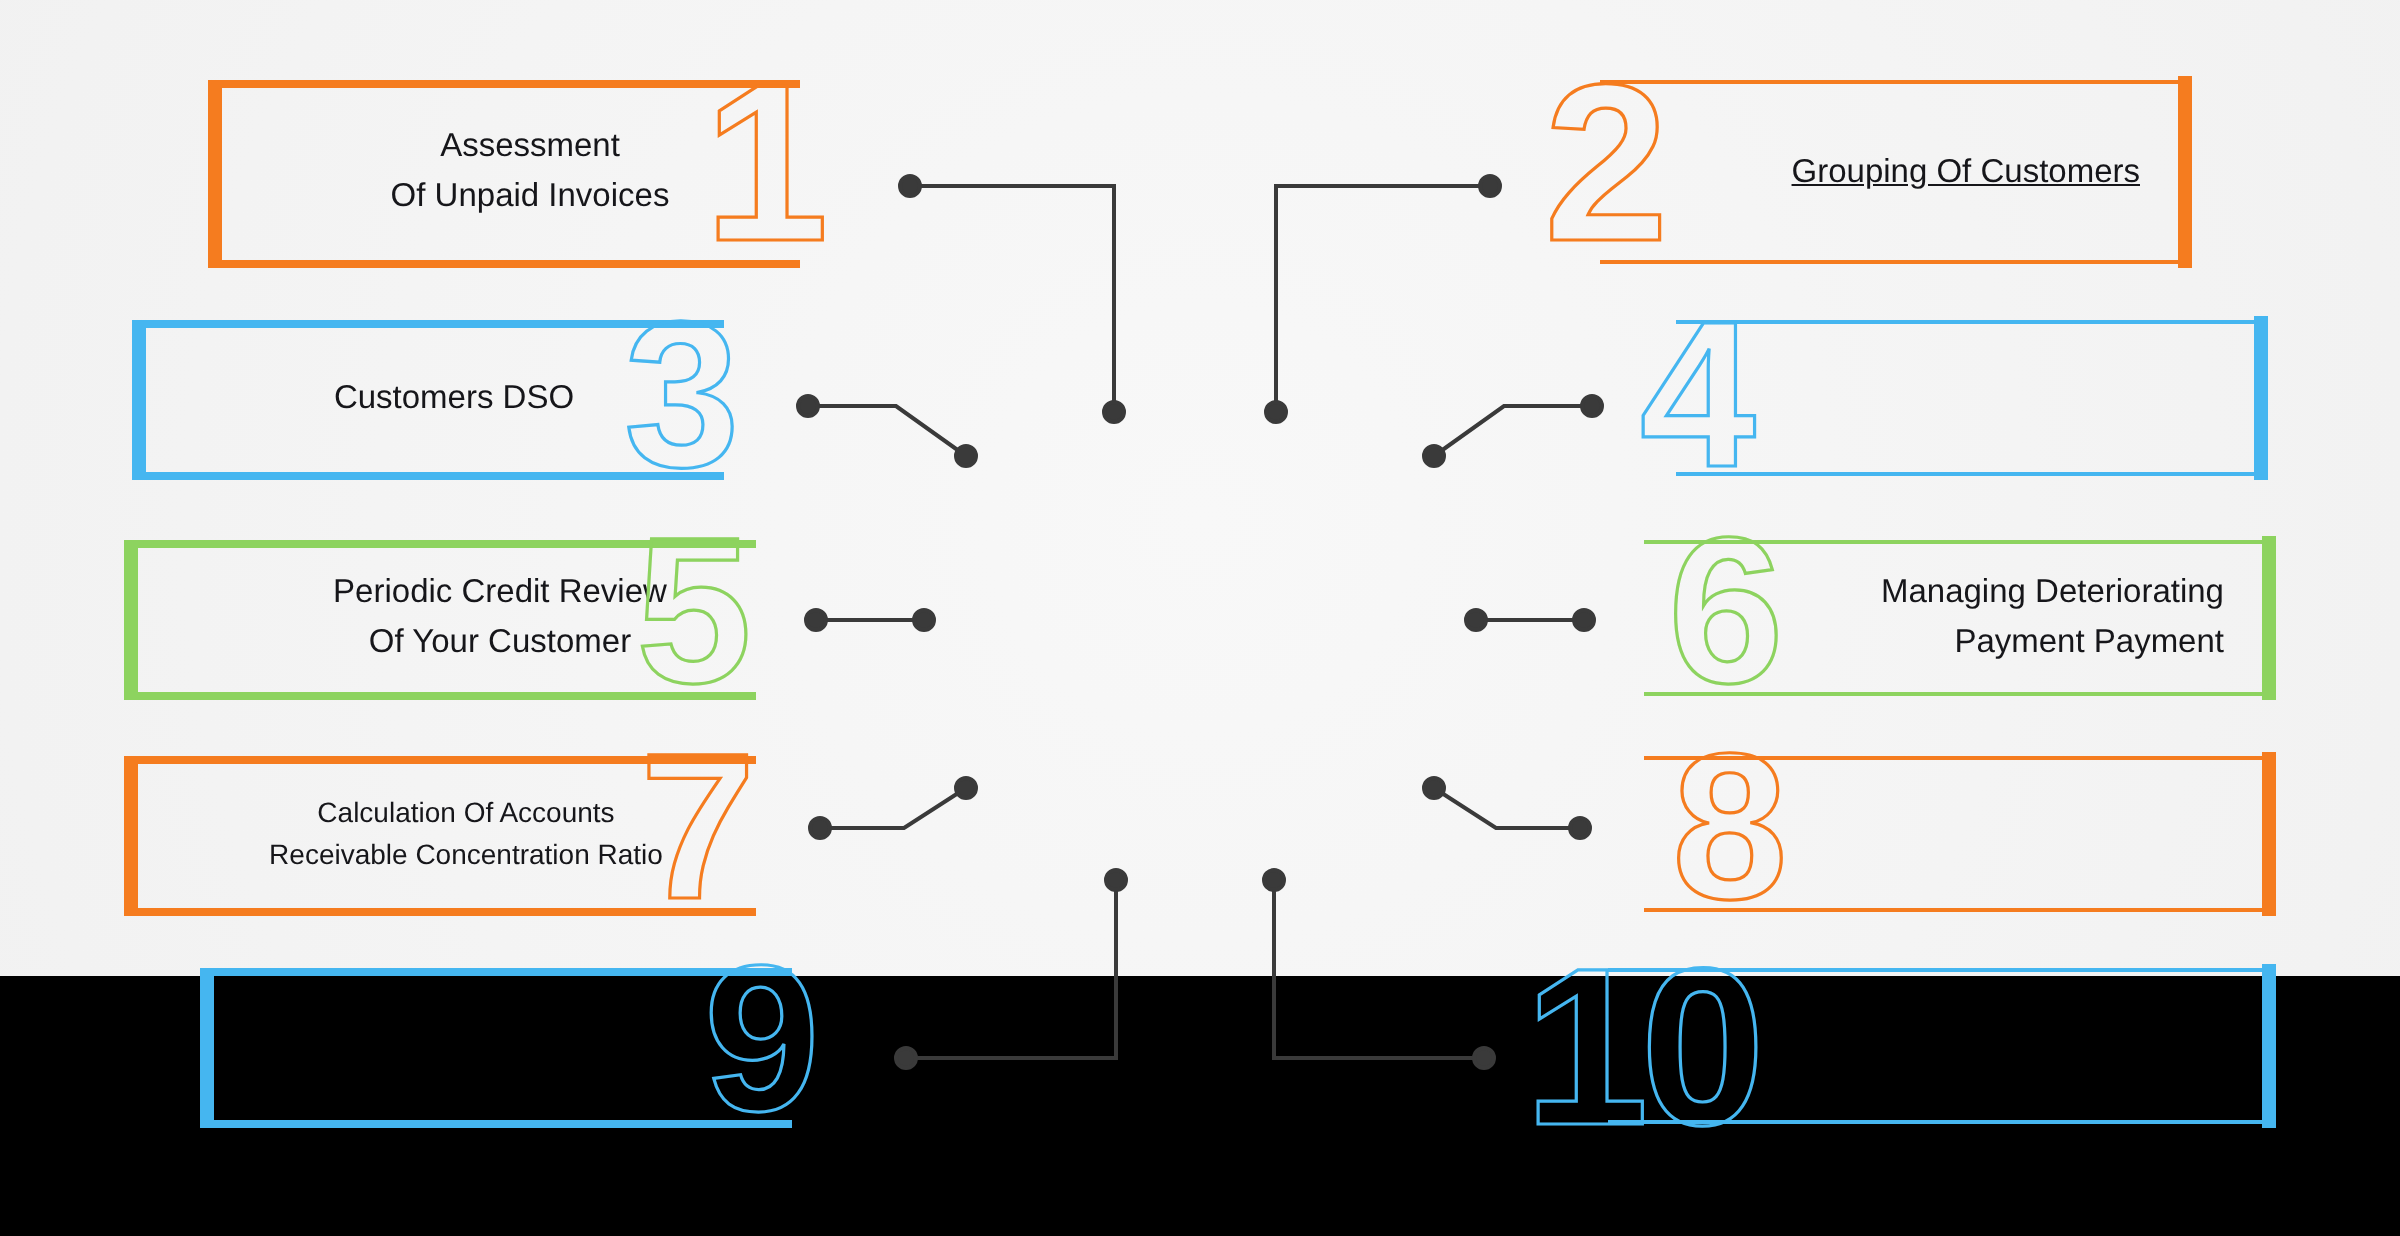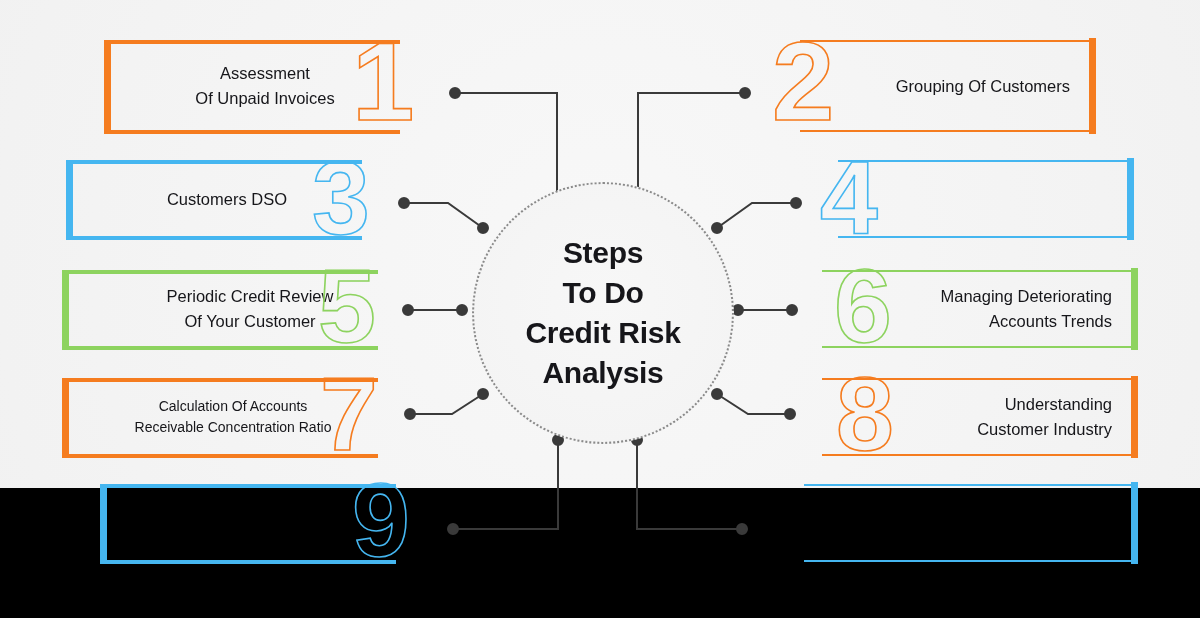--- a/index.html
+++ b/index.html
@@ -117,21 +117,21 @@
         <div class="rule" style="background: rgb(245, 124, 31); left: 0px; width: 296px; top: 0px;"></div>
         <div class="rule" style="background: rgb(245, 124, 31); left: 0px; width: 296px; top: 90px;"></div>
         <div class="bar" style="background: rgb(245, 124, 31);"></div>
         <div class="label" style="width: 100%;">Assessment
 Of Unpaid Invoices</div>
       </div>
       <div class="card right" style="left: 800px; top: 40px; width: 296px; height: 92px; border-color: rgb(245, 124, 31);">
         <div class="rule" style="background: rgb(245, 124, 31); left: 0px; width: 296px; top: 0px;"></div>
         <div class="rule" style="background: rgb(245, 124, 31); left: 0px; width: 296px; top: 90px;"></div>
         <div class="bar" style="background: rgb(245, 124, 31);"></div>
-        <div class="label" style="width: 100%;">Grouping Of Customers</div>
+        <div class="label" style="width: 100%; text-decoration: underline;">Grouping Of Customers</div>
       </div>
       <div class="card left" style="left: 66px; top: 160px; width: 296px; height: 78px; border-color: rgb(69, 182, 240);">
         <div class="rule" style="background: rgb(69, 182, 240); left: 0px; width: 296px; top: 0px;"></div>
         <div class="rule" style="background: rgb(69, 182, 240); left: 0px; width: 296px; top: 76px;"></div>
         <div class="bar" style="background: rgb(69, 182, 240);"></div>
         <div class="label" style="width: 100%;">Customers DSO</div>
       </div>
       <div class="card right" style="left: 838px; top: 160px; width: 296px; height: 78px; border-color: rgb(69, 182, 240);">
         <div class="rule" style="background: rgb(69, 182, 240); left: 0px; width: 296px; top: 0px;"></div>
         <div class="rule" style="background: rgb(69, 182, 240); left: 0px; width: 296px; top: 76px;"></div>
@@ -142,35 +142,33 @@
         <div class="rule" style="background: rgb(141, 211, 95); left: 0px; width: 316px; top: 76px;"></div>
         <div class="bar" style="background: rgb(141, 211, 95);"></div>
         <div class="label" style="width: 100%;">Periodic Credit Review
 Of Your Customer</div>
       </div>
       <div class="card right" style="left: 822px; top: 270px; width: 316px; height: 78px; border-color: rgb(141, 211, 95);">
         <div class="rule" style="background: rgb(141, 211, 95); left: 0px; width: 316px; top: 0px;"></div>
         <div class="rule" style="background: rgb(141, 211, 95); left: 0px; width: 316px; top: 76px;"></div>
         <div class="bar" style="background: rgb(141, 211, 95);"></div>
         <div class="label" style="width: 100%;">Managing Deteriorating
-Accounts Trends</div>
+Payment Payment</div>
       </div>
       <div class="card left small" style="left: 62px; top: 378px; width: 316px; height: 78px; border-color: rgb(245, 124, 31);">
         <div class="rule" style="background: rgb(245, 124, 31); left: 0px; width: 316px; top: 0px;"></div>
         <div class="rule" style="background: rgb(245, 124, 31); left: 0px; width: 316px; top: 76px;"></div>
         <div class="bar" style="background: rgb(245, 124, 31);"></div>
         <div class="label" style="width: 100%;">Calculation Of Accounts
 Receivable Concentration Ratio</div>
       </div>
       <div class="card right" style="left: 822px; top: 378px; width: 316px; height: 78px; border-color: rgb(245, 124, 31);">
         <div class="rule" style="background: rgb(245, 124, 31); left: 0px; width: 316px; top: 0px;"></div>
         <div class="rule" style="background: rgb(245, 124, 31); left: 0px; width: 316px; top: 76px;"></div>
         <div class="bar" style="background: rgb(245, 124, 31);"></div>
-        <div class="label" style="width: 100%;">Understanding
-Customer Industry</div>
       </div>
       <div class="card left" style="left: 100px; top: 484px; width: 296px; height: 78px; border-color: rgb(69, 182, 240); z-index: 8;">
         <div class="rule" style="background: rgb(69, 182, 240); left: 0px; width: 296px; top: 0px;"></div>
         <div class="rule" style="background: rgb(69, 182, 240); left: 0px; width: 296px; top: 76px;"></div>
         <div class="bar" style="background: rgb(69, 182, 240);"></div>
         <div class="label" style="width: 100%;"></div>
       </div>
       <div class="card right" style="left: 804px; top: 484px; width: 334px; height: 78px; border-color: rgb(69, 182, 240); z-index: 8;">
         <div class="rule" style="background: rgb(69, 182, 240); left: 0px; width: 334px; top: 0px;"></div>
         <div class="rule" style="background: rgb(69, 182, 240); left: 0px; width: 334px; top: 76px;"></div>
@@ -217,29 +215,24 @@
       <path d="M558,440 L558,529 L453,529" fill="none"></path>
       <circle cx="558" cy="440" r="5"></circle>
         <circle cx="453" cy="529" r="5"></circle>
 
       <path d="M637,440 L637,529 L742,529" fill="none"></path>
       <circle cx="637" cy="440" r="5"></circle>
         <circle cx="742" cy="529" r="5"></circle>
     </g>
   </svg>
 
-  <div class="hub">
-    <div class="hub-text">Steps
-To Do
-Credit Risk
-Analysis</div>
-  </div>
 
 <div class="numeral big" style="left: 352px; top: 26px; -webkit-text-stroke: 1.6px rgb(245, 124, 31); color: transparent;">1</div>
     <div class="numeral big" style="left: 772px; top: 26px; -webkit-text-stroke: 1.6px rgb(245, 124, 31); color: transparent;">2</div>
     <div class="numeral" style="left: 312px; top: 146px; -webkit-text-stroke: 1.6px rgb(69, 182, 240); color: transparent;">3</div>
     <div class="numeral" style="left: 820px; top: 146px; -webkit-text-stroke: 1.6px rgb(69, 182, 240); color: transparent;">4</div>
     <div class="numeral" style="left: 318px; top: 254px; -webkit-text-stroke: 1.6px rgb(141, 211, 95); color: transparent;">5</div>
     <div class="numeral" style="left: 834px; top: 254px; -webkit-text-stroke: 1.6px rgb(141, 211, 95); color: transparent;">6</div>
     <div class="numeral" style="left: 320px; top: 362px; -webkit-text-stroke: 1.6px rgb(245, 124, 31); color: transparent;">7</div>
     <div class="numeral" style="left: 836px; top: 362px; -webkit-text-stroke: 1.6px rgb(245, 124, 31); color: transparent;">8</div>
     <div class="numeral" style="left: 352px; top: 468px; -webkit-text-stroke: 1.6px rgb(69, 182, 240); color: transparent;">9</div>
+    <div class="numeral big" style="left: 762px; top: 468px; -webkit-text-stroke: 1.6px rgb(69, 182, 240); color: transparent;">10</div>
   </div>
 
 </body></html>

